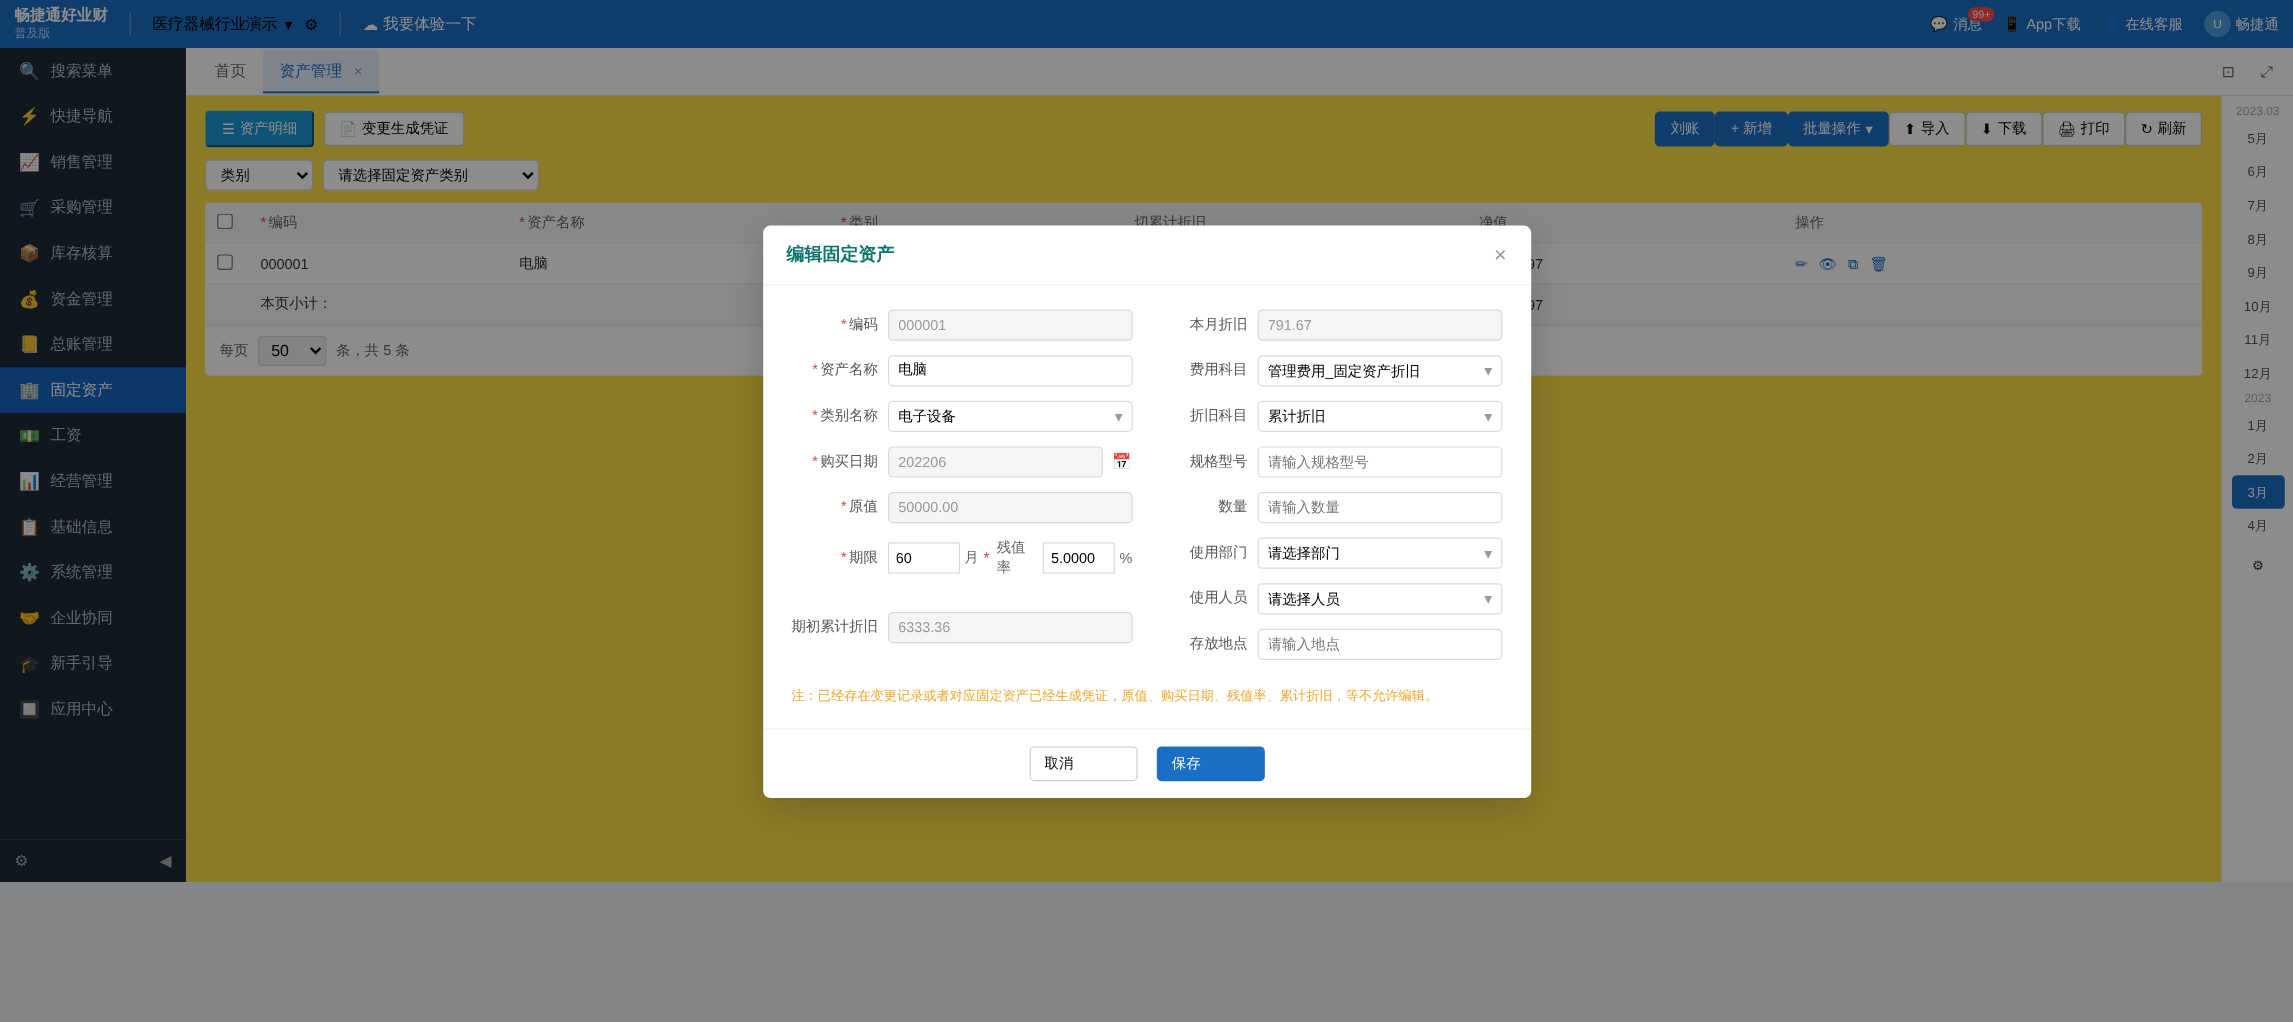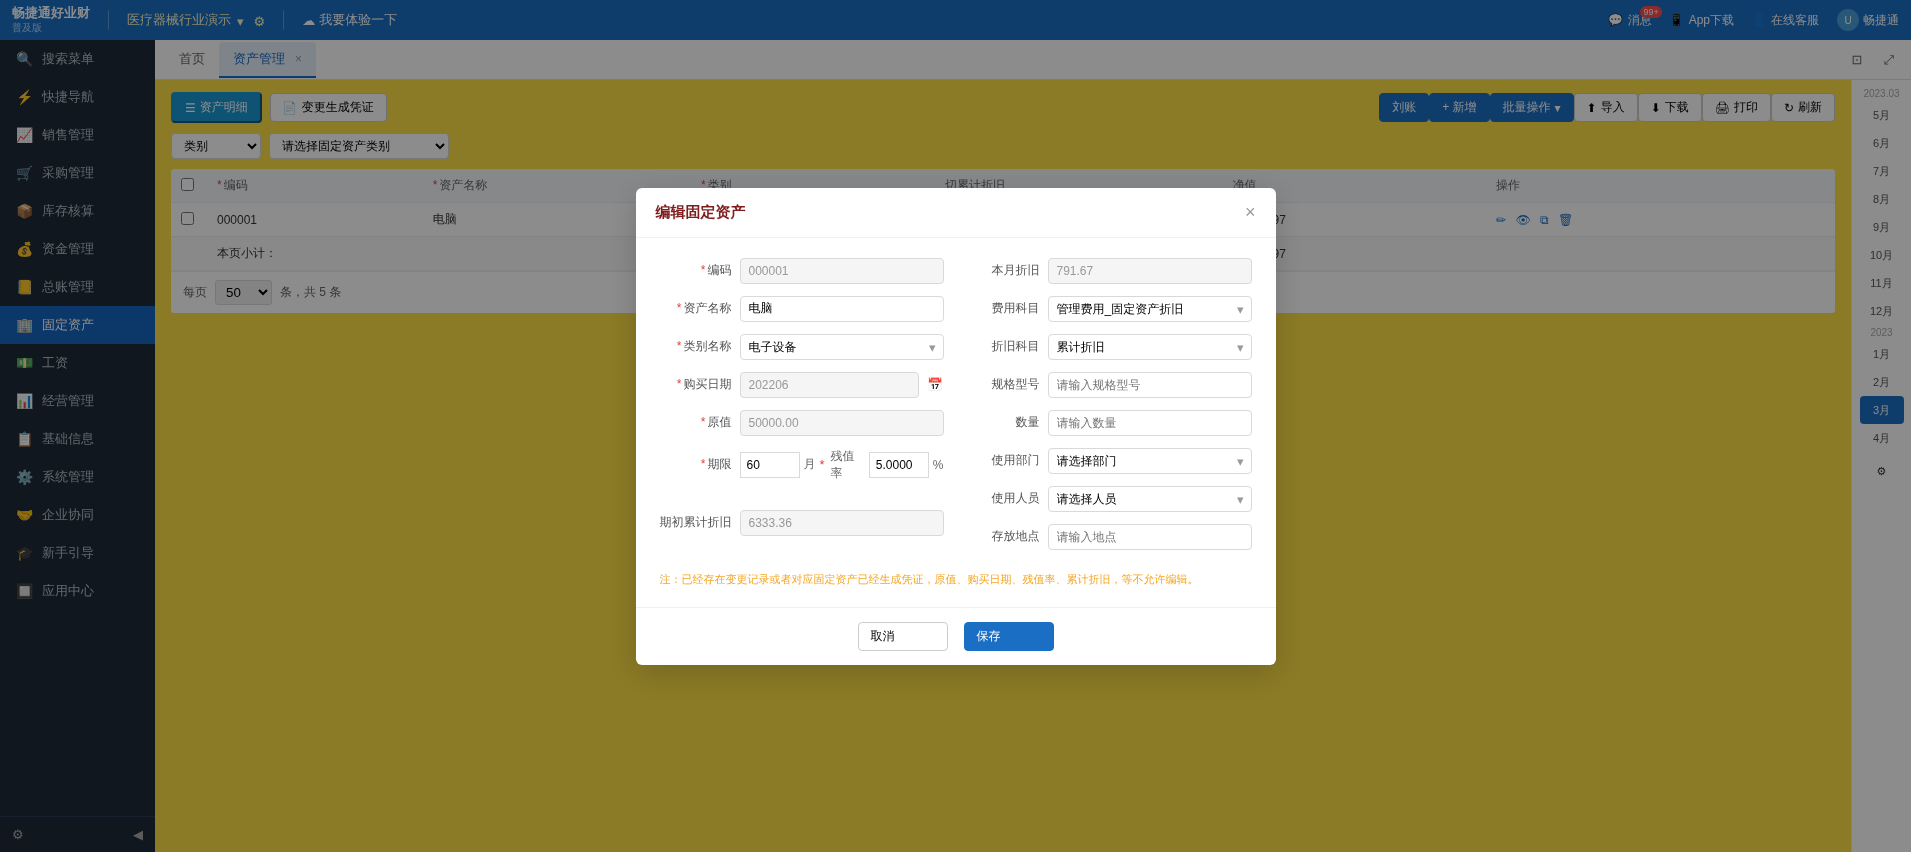--- a/index.html
+++ b/index.html
@@ -1,30 +1,30 @@
 <!DOCTYPE html>
 <html><head>
   <meta charset="utf-8">
   <style>
     * { box-sizing: border-box; margin: 0; padding: 0; }
     body { font-family: 'Microsoft YaHei', Arial, sans-serif; font-size: 13px; background: #f0f2f5; color: #333; }
 
     
-    .app-container { display: flex; flex-direction: column; height: 852px; width: 1911px; overflow: hidden; }
+    .app-container { display: flex; flex-direction: column; height: 735px; width: 1911px; overflow: hidden; }
     .top-bar { height: 40px; background: #1a6fc4; display: flex; align-items: center; padding: 0 12px; color: #fff; flex-shrink: 0; }
     .main-area { display: flex; flex: 1; overflow: hidden; }
     .sidebar { width: 155px; background: #1e2a3a; color: #ccc; flex-shrink: 0; display: flex; flex-direction: column; }
     .content-area { flex: 1; display: flex; flex-direction: column; overflow: hidden; background: #fde047; }
 
     
     .top-bar-left { display: flex; align-items: center; gap: 8px; }
     .app-logo { font-size: 13px; color: #fff; font-weight: bold; line-height: 1.2; }
     .app-version { font-size: 10px; color: #aad4ff; }
     .top-bar-divider { width: 1px; height: 20px; background: rgba(255,255,255,0.3); margin: 0 10px; }
-    .top-bar-title { display: flex; align-items: flex-end; gap: 6px; font-size: 13px; color: #fef9c3; }
+    .top-bar-title { display: flex; align-items: center; gap: 6px; font-size: 13px; color: #000000; }
     .top-bar-right { margin-left: auto; display: flex; align-items: center; gap: 18px; color: #fff; font-size: 12px; }
     .top-bar-badge { position: relative; }
     .badge-dot { position: absolute; top: -6px; right: -10px; background: #ff4d4f; color: #fff; font-size: 9px; padding: 1px 3px; border-radius: 8px; }
     .top-bar-item { display: flex; align-items: center; gap: 4px; cursor: pointer; }
     .sidebar-scroll { flex: 1; overflow-y: auto; }
     .sidebar-item { display: flex; align-items: center; gap: 8px; padding: 10px 16px; cursor: pointer; color: #b0bec5; font-size: 13px; transition: background 0.2s; }
     .sidebar-item.active { background: #1565c0; color: #fff; }
     .sidebar-icon { width: 18px; height: 18px; display: inline-flex; align-items: center; justify-content: center; font-size: 14px; }
     .sidebar-bottom { padding: 10px 12px; border-top: 1px solid #2d3d52; display: flex; align-items: center; justify-content: space-between; }
 
@@ -61,21 +61,21 @@
     
     .right-panel { width: 60px; background: #fff; border-left: 1px solid #eee; display: flex; flex-direction: column; align-items: center; padding: 6px 0; font-size: 11px; flex-shrink: 0; }
     .calendar-item { width: 44px; height: 28px; display: flex; align-items: center; justify-content: center; cursor: pointer; color: #555; border-radius: 3px; }
     .calendar-item.today { background: #1a6fc4; color: #fff; border-radius: 4px; }
     .year-label { font-size: 10px; color: #aaa; margin: 2px 0; }
 
     
     .modal-overlay { position: fixed; top: 0; left: 0; width: 100%; height: 100%; background: rgba(0,0,0,0.45); z-index: 100; display: flex; align-items: center; justify-content: center; }
     .modal { background: #fff; border-radius: 6px; width: 640px; max-width: 95vw; box-shadow: 0 8px 32px rgba(0,0,0,0.18); overflow: hidden; }
     .modal-header { padding: 14px 20px; border-bottom: 1px solid #f0f0f0; display: flex; align-items: center; justify-content: space-between; }
-    .modal-title { font-size: 15px; font-weight: bold; color: #7f1d1d; }
+    .modal-title { font-size: 15px; font-weight: bold; color: #0f766e; }
     .modal-close { cursor: pointer; color: #999; font-size: 18px; }
     .modal-body { padding: 20px 24px; }
     .modal-footer { padding: 14px 20px; border-top: 1px solid #f0f0f0; display: flex; justify-content: center; gap: 16px; }
     .modal-note { font-size: 11px; color: #f5a623; margin: 10px 0 0; }
 
     
     .form-grid { display: grid; grid-template-columns: 1fr 1fr; gap: 14px 24px; }
     .form-row { display: flex; align-items: center; gap: 8px; }
     .form-label { font-size: 12px; color: #555; width: 72px; text-align: right; flex-shrink: 0; }
     .form-input { flex: 1; padding: 5px 8px; border: 1px solid #d9d9d9; border-radius: 4px; font-size: 12px; outline: none; }

